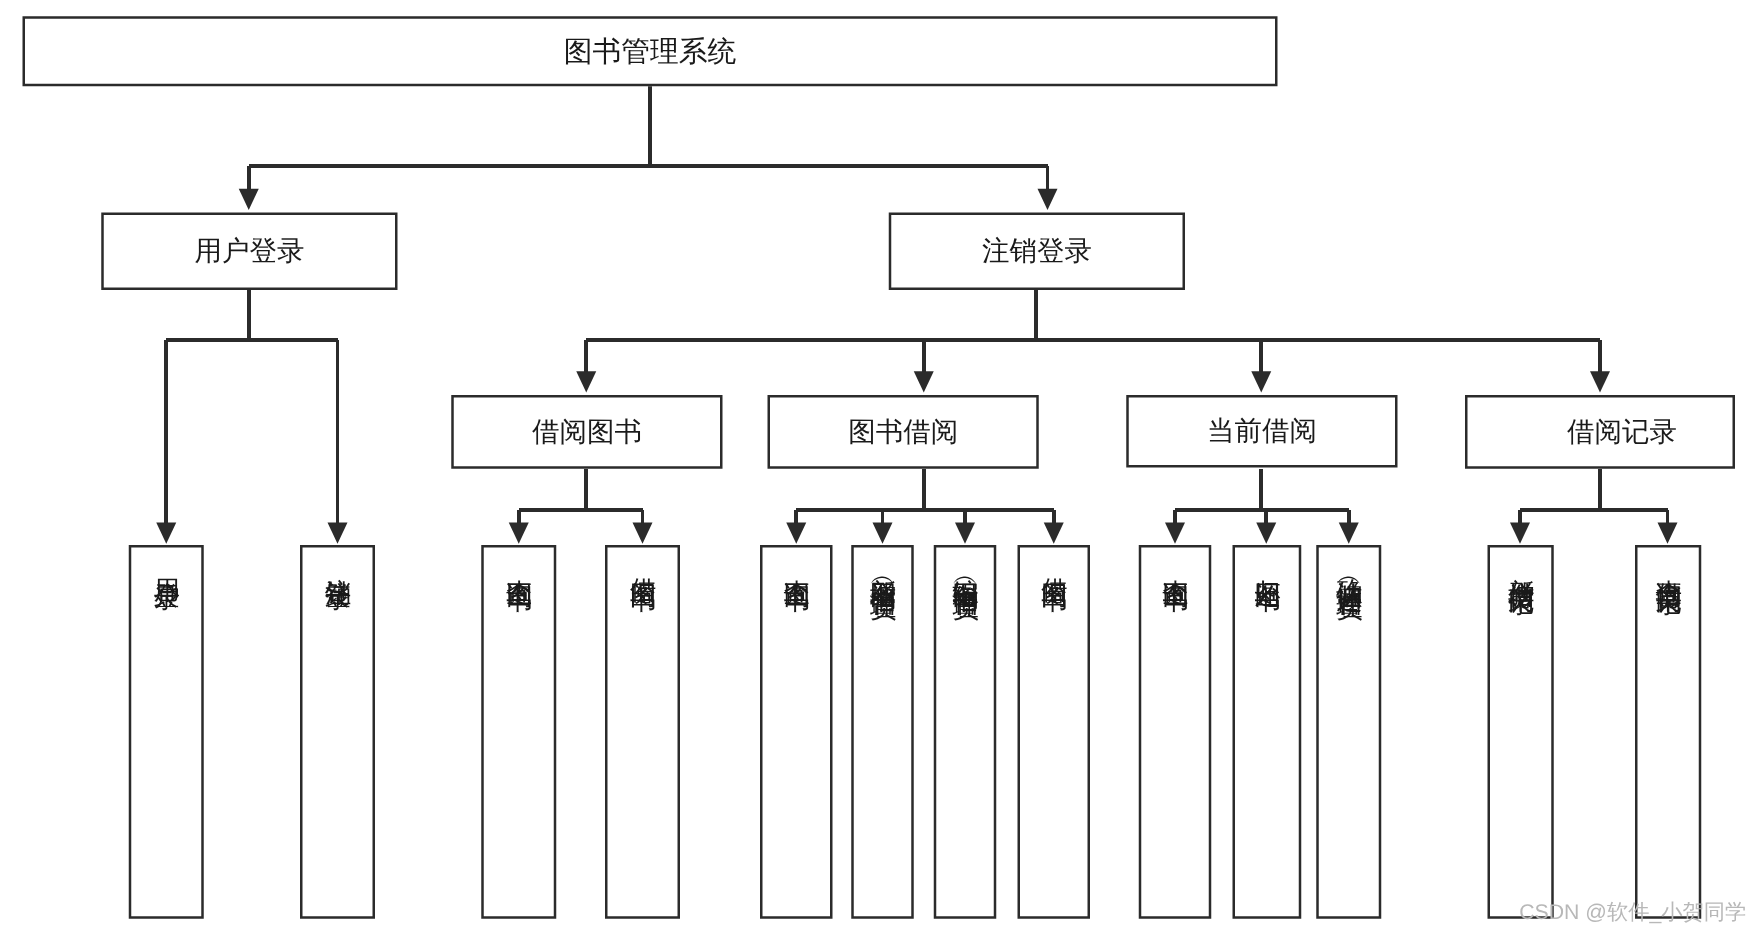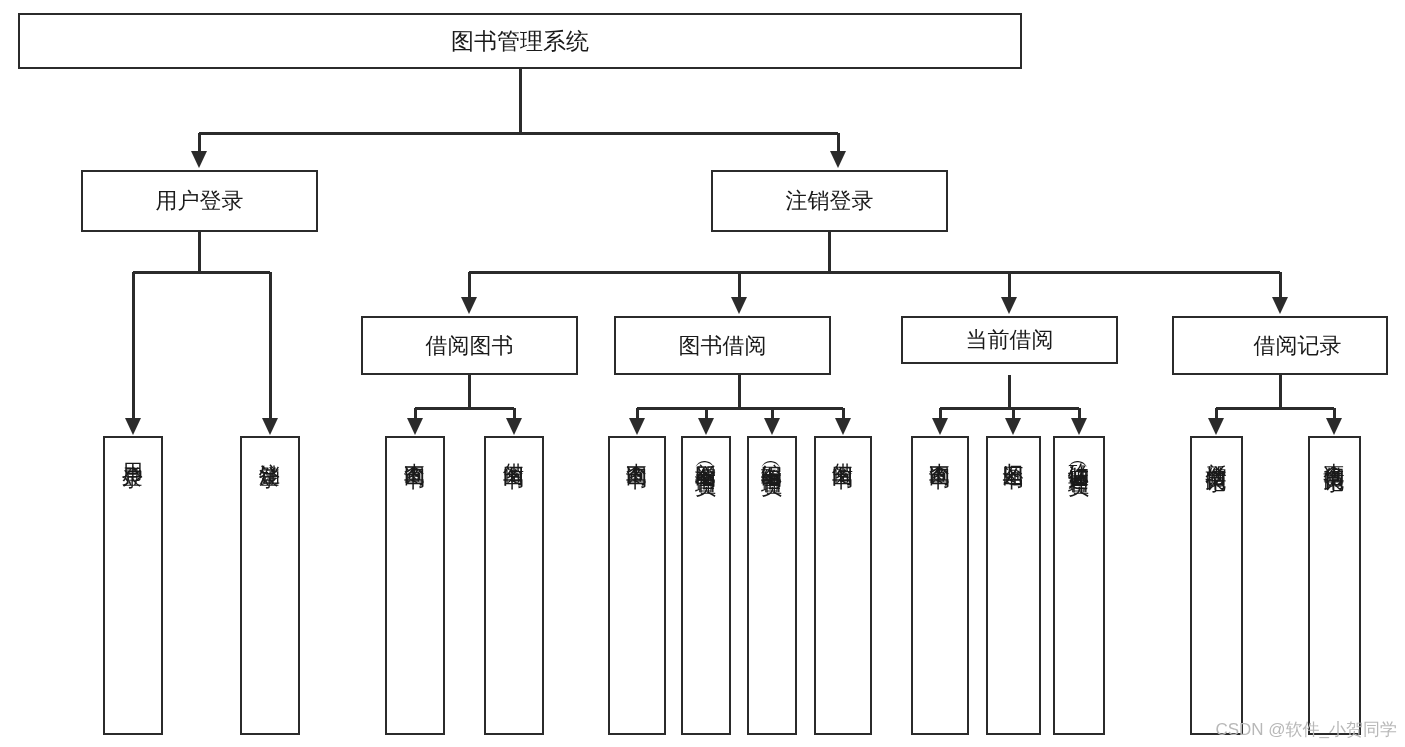--- a/index.html
+++ b/index.html
@@ -141,21 +141,21 @@
       </div>
       <div class="node horizontal" style="left: 711px; top: 170px; width: 237px; height: 62px;">
         <span class="node-label">注销登录</span>
       </div>
       <div class="node horizontal" style="left: 361px; top: 316px; width: 217px; height: 59px;">
         <span class="node-label">借阅图书</span>
       </div>
       <div class="node horizontal" style="left: 614px; top: 316px; width: 217px; height: 59px;">
         <span class="node-label">图书借阅</span>
       </div>
-      <div class="node horizontal" style="left: 901px; top: 316px; width: 217px; height: 48px;">
+      <div class="node horizontal" style="left: 901px; top: 316px; width: 217px; height: 58px;">
         <span class="node-label">当前借阅</span>
       </div>
       <div class="node horizontal" style="left: 1172px; top: 316px; width: 216px; height: 59px; padding-left: 35px;">
         <span class="node-label">借阅记录</span>
       </div>
       <div class="node vertical" style="left: 103px; top: 436px; width: 60px; height: 299px;">
         <span class="node-label">用户登录</span>
       </div>
       <div class="node vertical" style="left: 240px; top: 436px; width: 60px; height: 299px;">
         <span class="node-label">注销登录</span>

